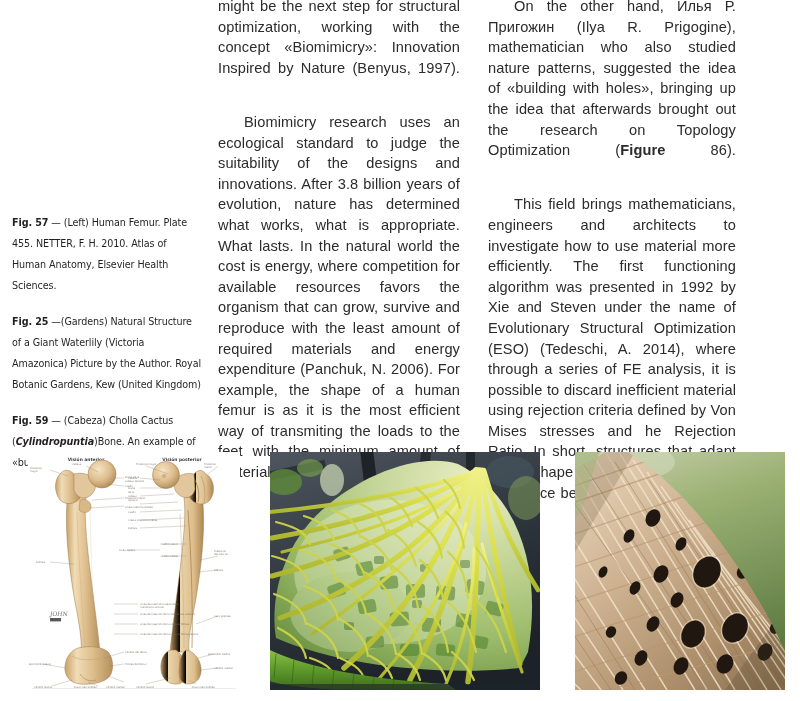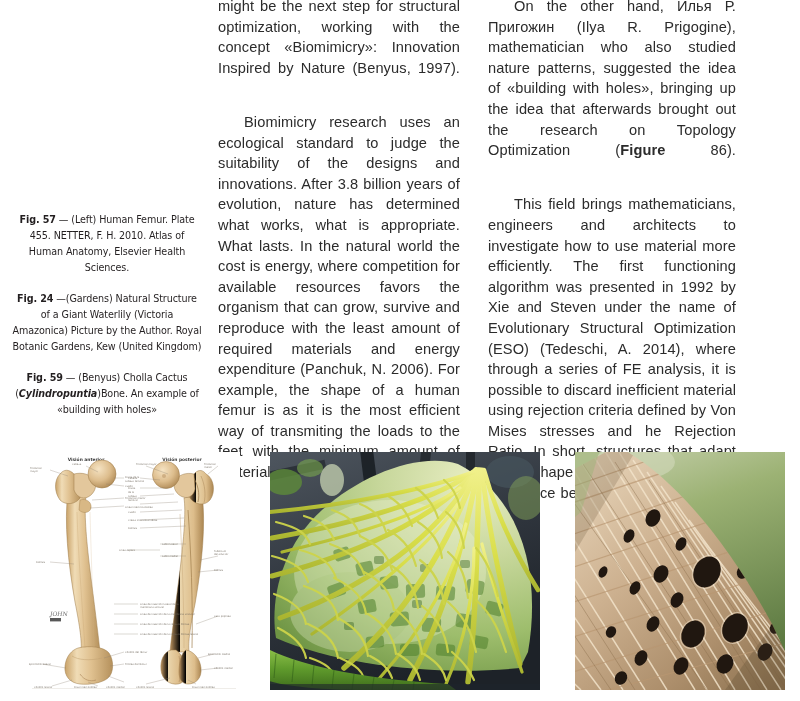--- a/index.html
+++ b/index.html
@@ -54,26 +54,25 @@
   
   .para::after {
     content: "";
     display: inline-block;
     width: 100%;
   }
 
   
   .caption {
     font-size: 9.6px;
-    line-height: 16px;
+    line-height: 21px;
     color: #231f20;
     margin: 0 0 15px 0;
     font-family: "DejaVu Sans", sans-serif;
     letter-spacing: -0.1px;
-    text-align: center;
   }
   .caption .fignum {
     font-weight: 700;
   }
   .caption .it {
     font-style: italic;
     font-weight: bold;
   }
   .caption-block {
     position: absolute;
@@ -117,29 +116,29 @@
   <div class="caption-block">
 
     <p class="caption">
       <span class="fignum">Fig. 57</span>
       <span>—</span>
       <span>(Left)</span>
       <span>Human Femur. Plate 455. NETTER, F. H. 2010. Atlas of Human Anatomy, Elsevier Health Sciences.</span>
     </p>
 
     <p class="caption">
-      <span class="fignum">Fig. 24</span>
+      <span class="fignum">Fig. 25</span>
       <span>—</span><span>(Gardens)</span>
       <span>Natural Structure of a Giant Waterlily (Victoria Amazonica) Picture by the Author. Royal Botanic Gardens, Kew (United Kingdom)</span>
     </p>
 
     <p class="caption">
       <span class="fignum">Fig. 59</span>
       <span>—</span>
-      <span>(Benyus)</span>
+      <span>(Cabeza)</span>
       <span>Cholla Cactus (</span><span class="it">Cylindropuntia</span><span>)Bone. An example of «building with holes»</span>
     </p>
 
   </div>
 
   <div class="col-text-1">
     <p class="para">might be the next step for structural optimization, working with the concept «Biomimicry»: Innovation Inspired by Nature (Benyus, 1997).</p>
     <p class="para indent"><span>Biomimicry research uses an ecological standard to judge the suitability of the designs and innovations. After 3.8 billion years of evolution, nature has determined what works, what is appropriate. What lasts. In the natural world the cost is energy, where competition for available resources favors the organism that can grow, survive and reproduce with the least amount of required materials and energy expenditure (Panchuk, N. 2006). For example, the shape of a human femur is as it is the most efficient way of transmiting the loads to the feet with the minimum amount of material (</span><b>Figure</b><span> 57)</span></p>
   </div>
 

